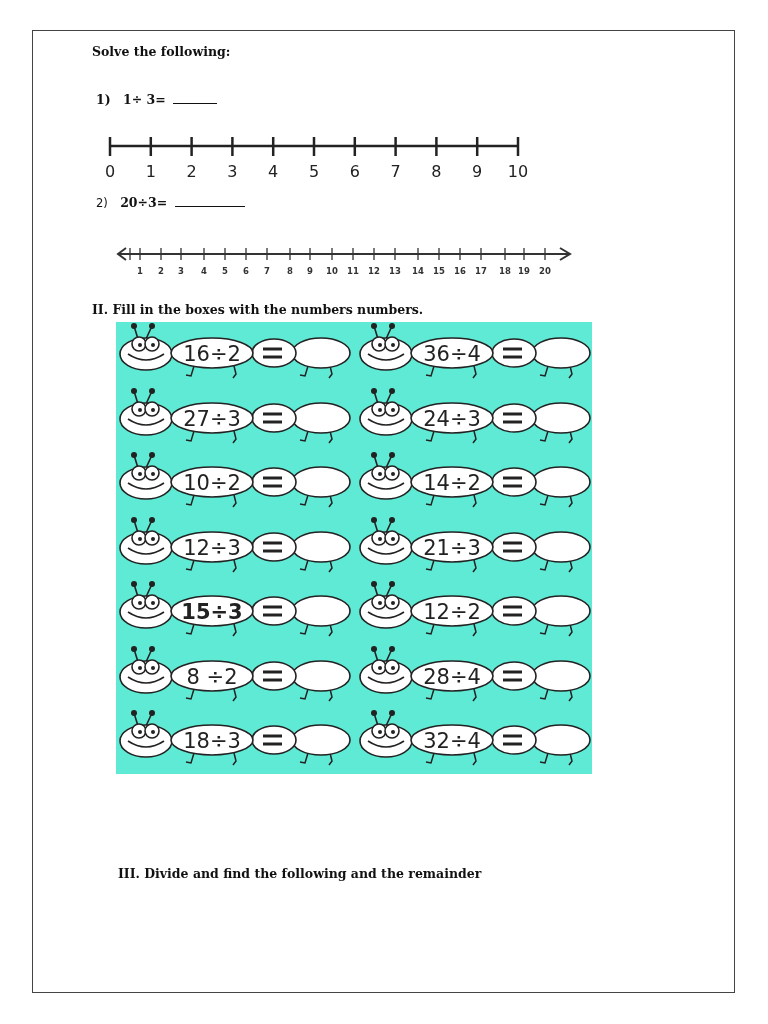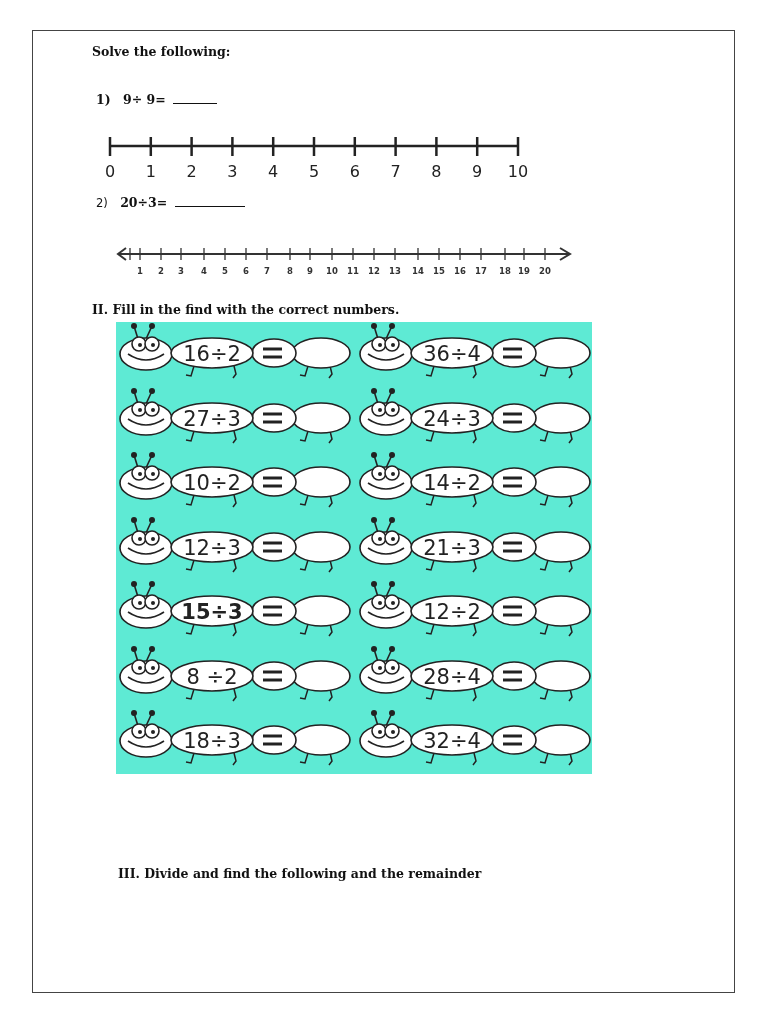--- a/index.html
+++ b/index.html
@@ -16,21 +16,21 @@
 </style>
 </head>
 <body>
 
 <div class="page-border"></div>
 
 <div class="txt" style="left:85px;top:44px;margin-left:7px;">Solve the following:</div>
 
 <div class="txt" style="left:96px;top:91px;">
   <span>1)</span>
-  <span style="margin-left:8px">9÷  9=</span>
+  <span style="margin-left:8px">1÷  3=</span>
   <span class="blank" style="width:44px"></span>
 </div>
 
 <svg id="nl1" style="position:absolute;left:100px;top:134px;" width="440" height="50">
     <line x1="10" y1="12" x2="418" y2="12" stroke="#222" stroke-width="2.5"></line>
     <line x1="10" y1="3" x2="10" y2="22" stroke="#222" stroke-width="2.5"></line>
     <text x="10" y="43" text-anchor="middle" font-size="16" fill="#222">0</text>
     <line x1="50.8" y1="3" x2="50.8" y2="22" stroke="#222" stroke-width="2.5"></line>
     <text x="50.8" y="43" text-anchor="middle" font-size="16" fill="#222">1</text>
     <line x1="91.6" y1="3" x2="91.6" y2="22" stroke="#222" stroke-width="2.5"></line>
@@ -99,21 +99,21 @@
     <line x1="371" y1="4" x2="371" y2="16" stroke="#333" stroke-width="1.3"></line>
     <text x="371" y="30" text-anchor="middle" font-size="8.5" font-weight="bold" fill="#333">17</text>
     <line x1="395" y1="4" x2="395" y2="16" stroke="#333" stroke-width="1.3"></line>
     <text x="395" y="30" text-anchor="middle" font-size="8.5" font-weight="bold" fill="#333">18</text>
     <line x1="414" y1="4" x2="414" y2="16" stroke="#333" stroke-width="1.3"></line>
     <text x="414" y="30" text-anchor="middle" font-size="8.5" font-weight="bold" fill="#333">19</text>
     <line x1="435" y1="4" x2="435" y2="16" stroke="#333" stroke-width="1.3"></line>
     <text x="435" y="30" text-anchor="middle" font-size="8.5" font-weight="bold" fill="#333">20</text>
   </svg>
 
-<div class="txt" style="left:92px;top:302px;">II. Fill in the find with the correct numbers.</div>
+<div class="txt" style="left:92px;top:302px;">II. Fill in the boxes with the numbers numbers.</div>
 
 <div class="ants" id="ants">
     <div class="ant" style="left: 0px; top: 0px;"><svg width="236" height="62" viewBox="0 0 236 62">
         <g>
           <line x1="22" y1="17" x2="18" y2="4" stroke="#222" stroke-width="1.6"></line>
           <line x1="30" y1="17" x2="36" y2="4" stroke="#222" stroke-width="1.6"></line>
           <circle cx="18" cy="4" r="3" fill="#222"></circle>
           <circle cx="36" cy="4" r="3" fill="#222"></circle>
         </g>
         <g fill="none" stroke="#222" stroke-width="1.5">

